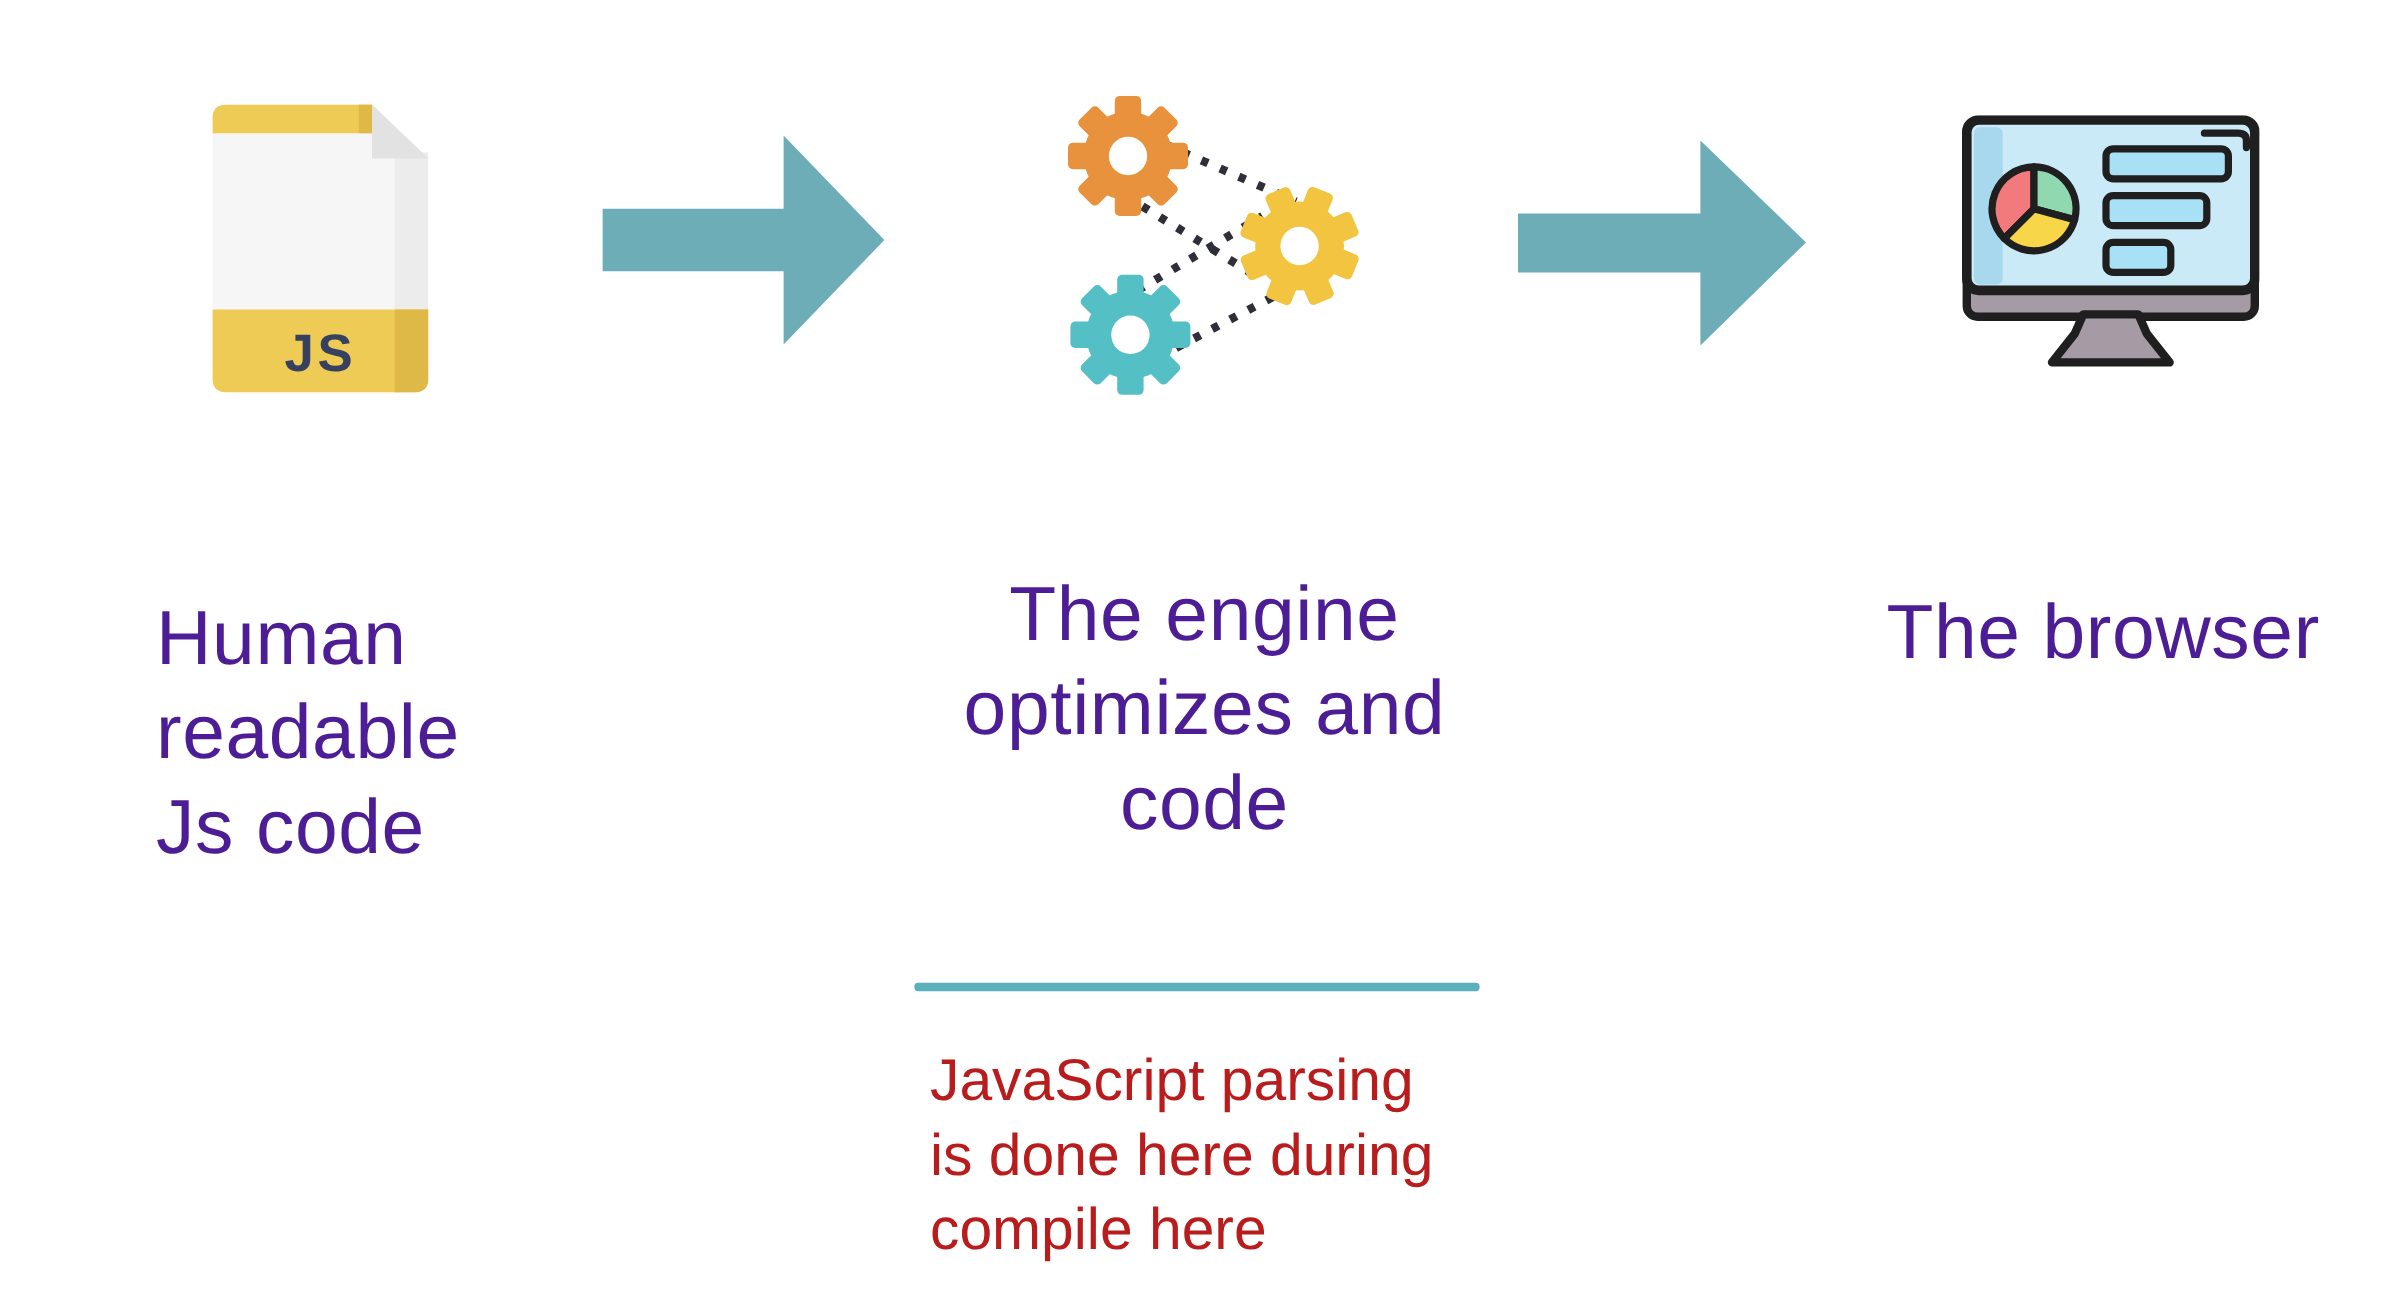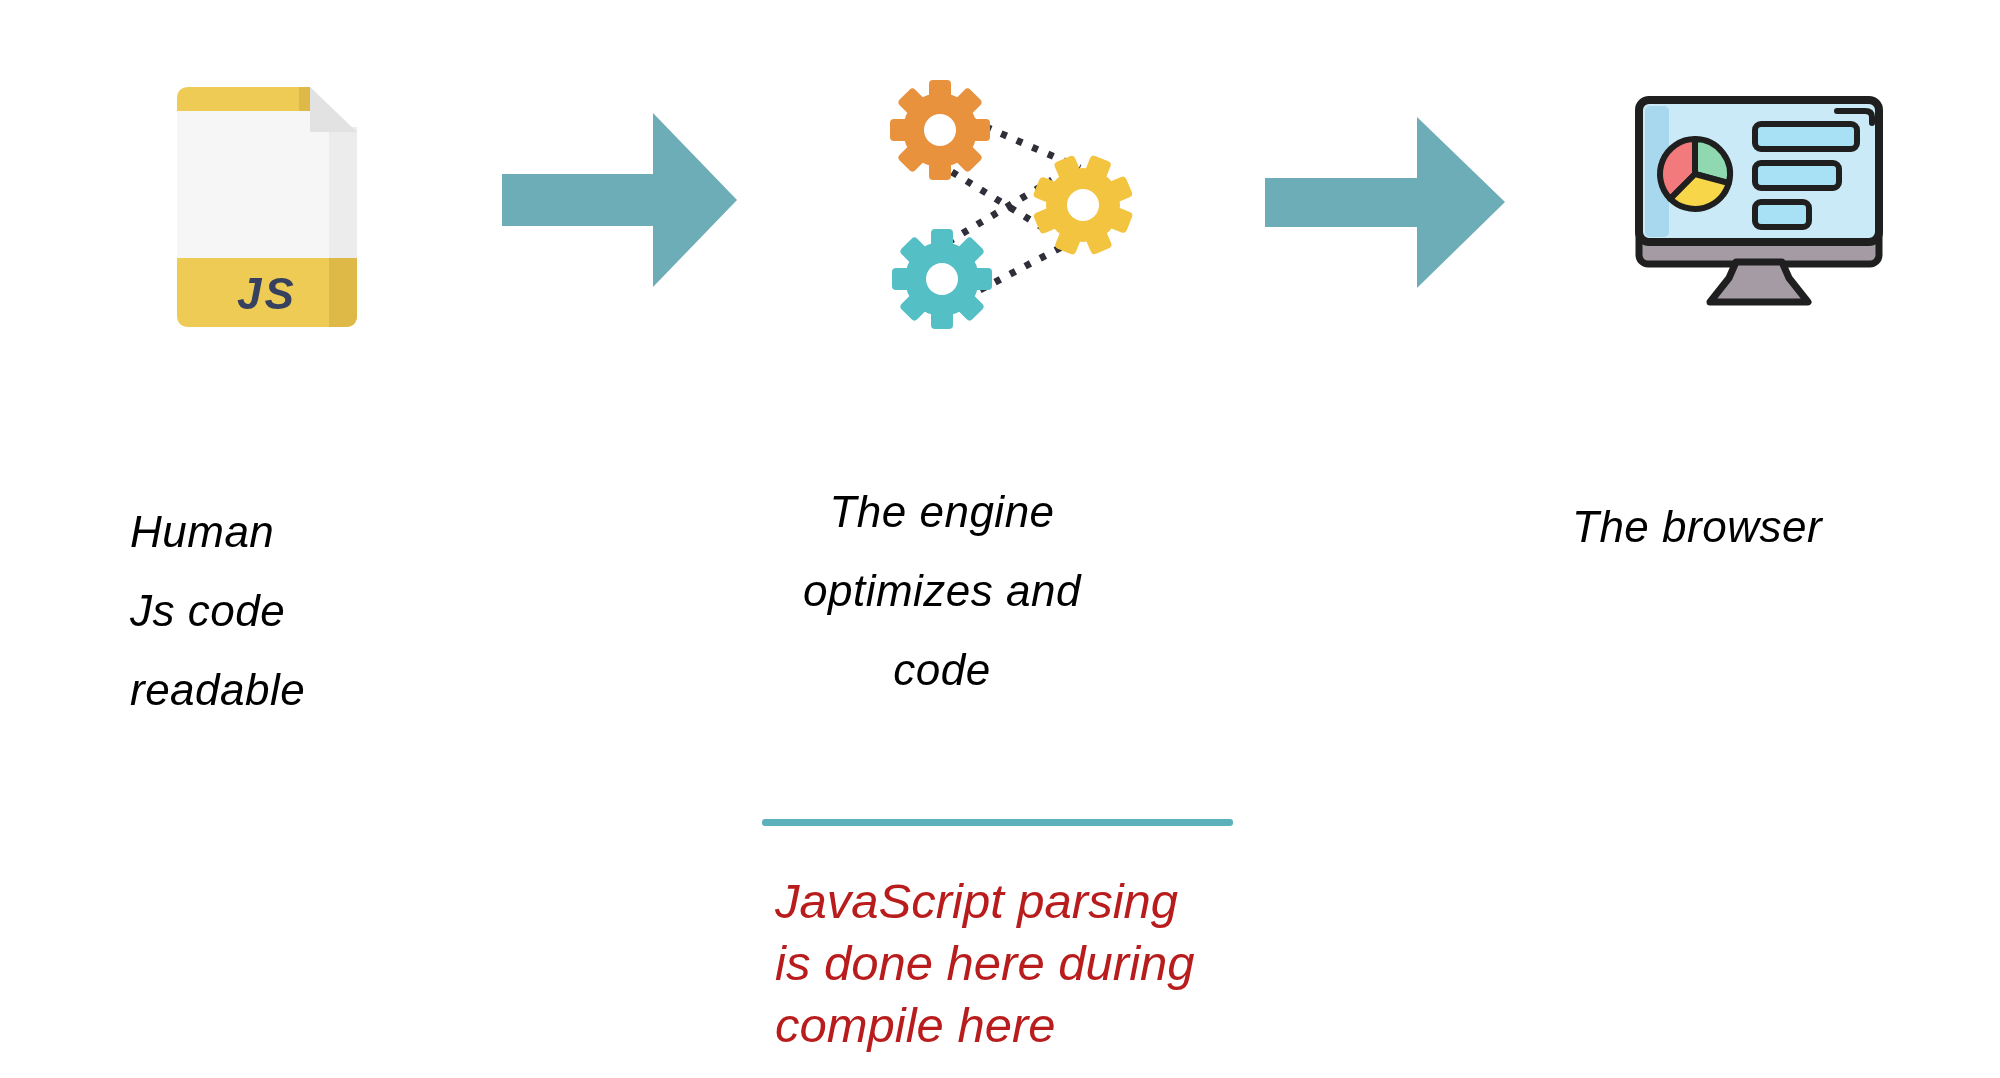--- a/index.html
+++ b/index.html
@@ -3,28 +3,27 @@
 <meta charset="utf-8">
 <style>
   html, body { margin: 0; padding: 0; background: #ffffff; }
   #canvas {
     position: relative;
     width: 2000px;
     height: 1078px;
     background: #ffffff;
     overflow: hidden;
     font-family: "Liberation Sans", sans-serif;
-    font-style: italic;
   }
   .abs { position: absolute; }
   .step-label {
     position: absolute;
-    font-size: 44px;
+    font-size: 64px;
     line-height: 79px;
-    color: #000000;
+    color: #4c1d95;
     letter-spacing: 0.5px;
     white-space: nowrap;
   }
   .note-label {
     position: absolute;
     font-size: 49px;
     line-height: 62px;
     color: #b91c1c;
     white-space: nowrap;
   }
@@ -132,22 +131,22 @@
     <g stroke="#1F1F1F" stroke-width="6">
       <path d="M202,15 H230 Q237,15 237,21 V27" fill="none" stroke-linecap="round"></path>
       <rect x="120" y="28" width="102" height="25" rx="6" fill="#A8E0F5"></rect>
       <rect x="120" y="67" width="84" height="25" rx="6" fill="#A8E0F5"></rect>
       <rect x="120" y="106" width="54" height="25" rx="6" fill="#A8E0F5"></rect>
     </g>
   </svg>
 
   <div class="step-label" style="left:130px; top:492px;">
       <div class="tline"><span>Human</span></div>
+      <div class="tline"><span>readable</span></div>
       <div class="tline"><span>Js code</span></div>
-      <div class="tline"><span>readable</span></div>
     </div>
 
   <div class="step-label" style="left:803px; top:472px;text-align:center;">
       <div class="tline"><span>The engine</span></div>
       <div class="tline"><span>optimizes and</span></div>
       <div class="tline"><span>code</span></div>
     </div>
 
   <div class="step-label" style="left:1572px; top:487px;">
       <div class="tline"><span>The browser</span></div>

